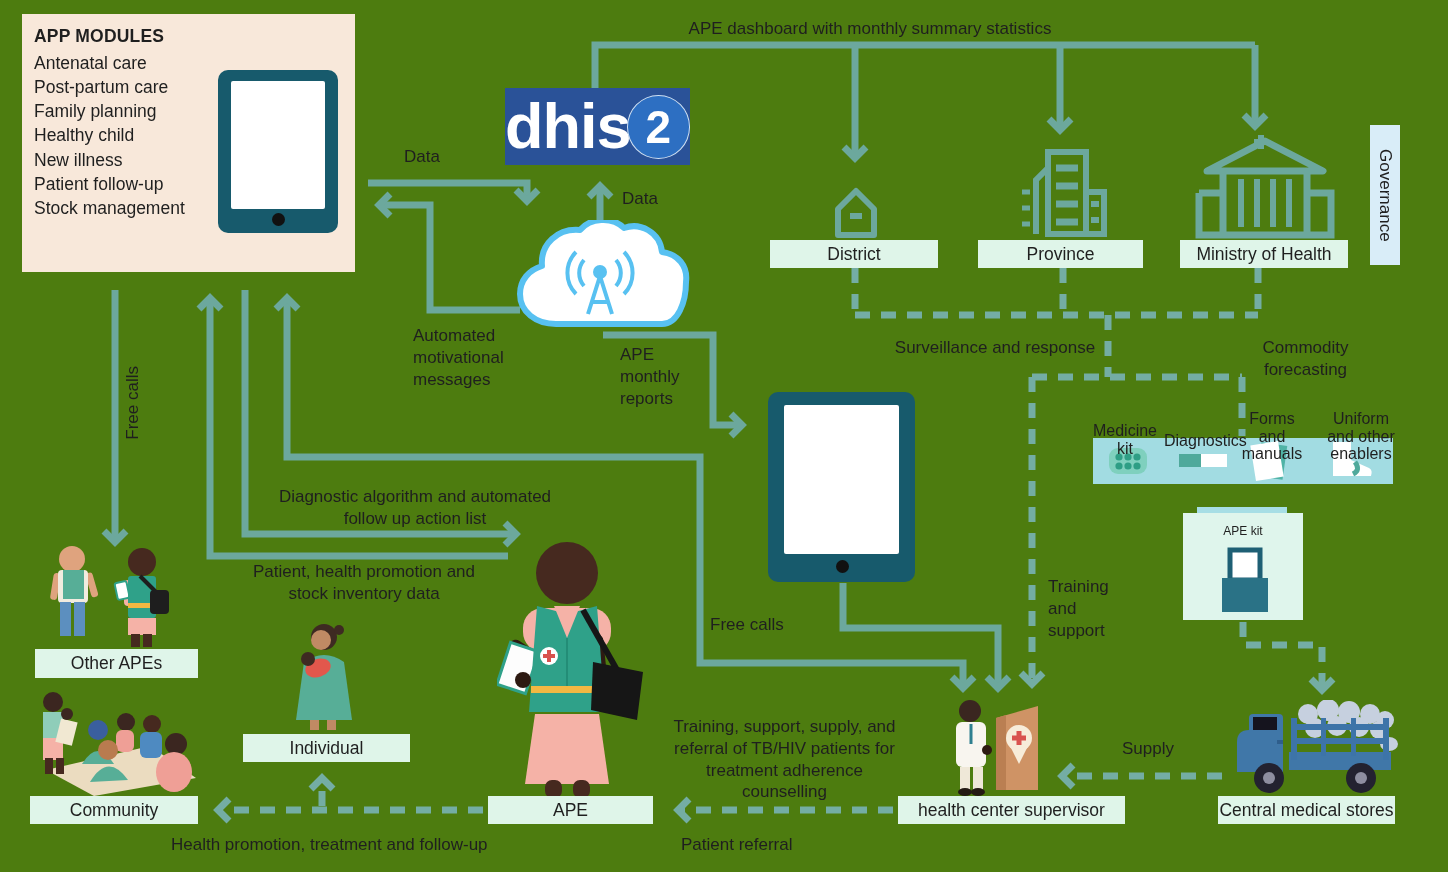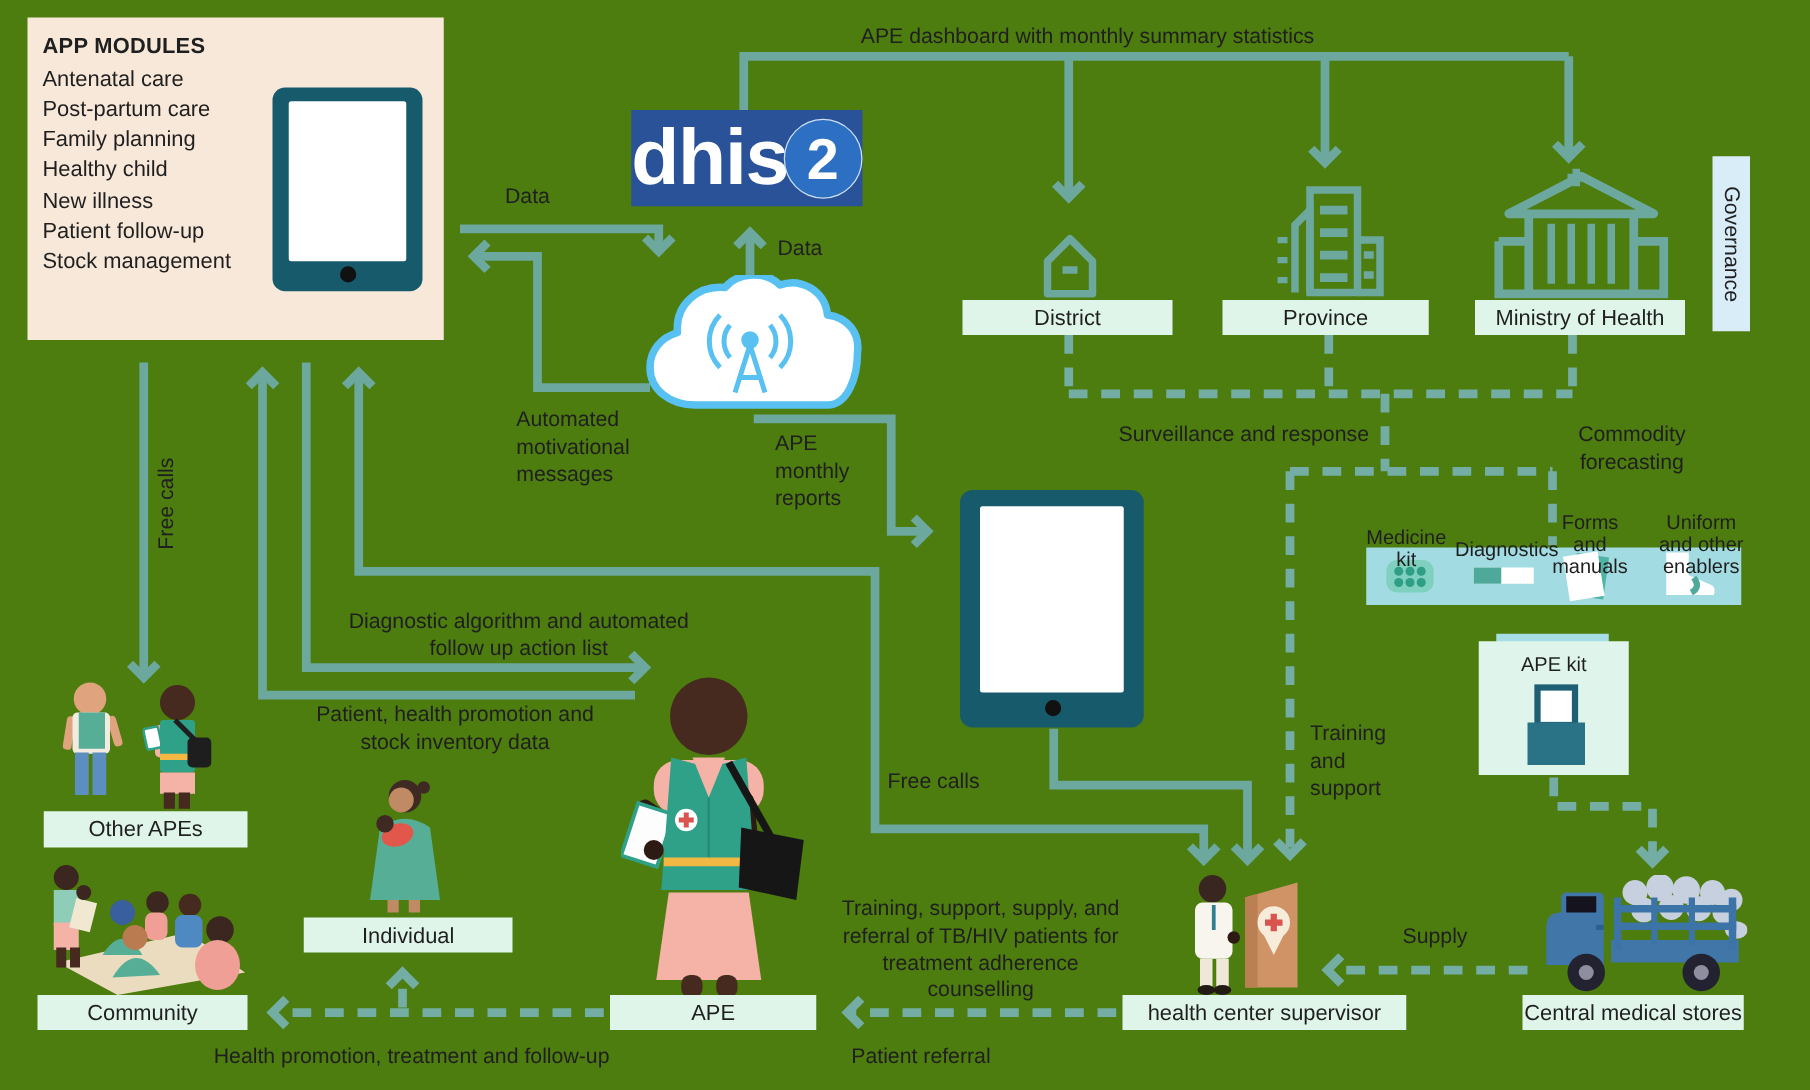--- a/index.html
+++ b/index.html
@@ -19,21 +19,21 @@
   #dhis2{left:505px;top:88px;width:185px;height:77px;background:#2a5298;display:flex;align-items:center;justify-content:center;}
   #dhis2 .word{color:#fff;font-size:63px;font-weight:bold;letter-spacing:-1px;line-height:1;}
   #dhis2 .badge{width:62px;height:62px;margin-left:-4px;border-radius:50%;background:#2d6fc2;border:1.5px solid #cfe0f2;
                 color:#fff;font-size:46px;font-weight:bold;display:flex;align-items:center;justify-content:center;}
   #governance{left:1370px;top:125px;width:30px;height:140px;background:#d9edf8;display:flex;align-items:center;justify-content:center;
               writing-mode:vertical-rl;font-size:17px;}
   #commodity-strip{left:1093px;top:438px;width:300px;height:46px;background:#a2dce2;}
   .kit-label{position:absolute;font-size:16px;line-height:1.1;text-align:center;}
   #ape-kit-box{left:1183px;top:513px;width:120px;height:107px;background:#dff5ec;}
   #ape-kit-bar{left:1197px;top:507px;width:90px;height:7px;background:#a7dee5;}
-  #ape-kit-label{left:1183px;top:524px;width:120px;font-size:16px;text-align:center;}
+  #ape-kit-label{left:1183px;top:524px;width:120px;font-size:12px;text-align:center;}
   .rot{transform:rotate(-90deg);}
   svg{display:block;}
 </style>
 </head>
 <body>
 
 <div id="canvas">
 
   <svg class="abs" width="1448" height="872" style="left:0;top:0;pointer-events:none;">
     <defs>

